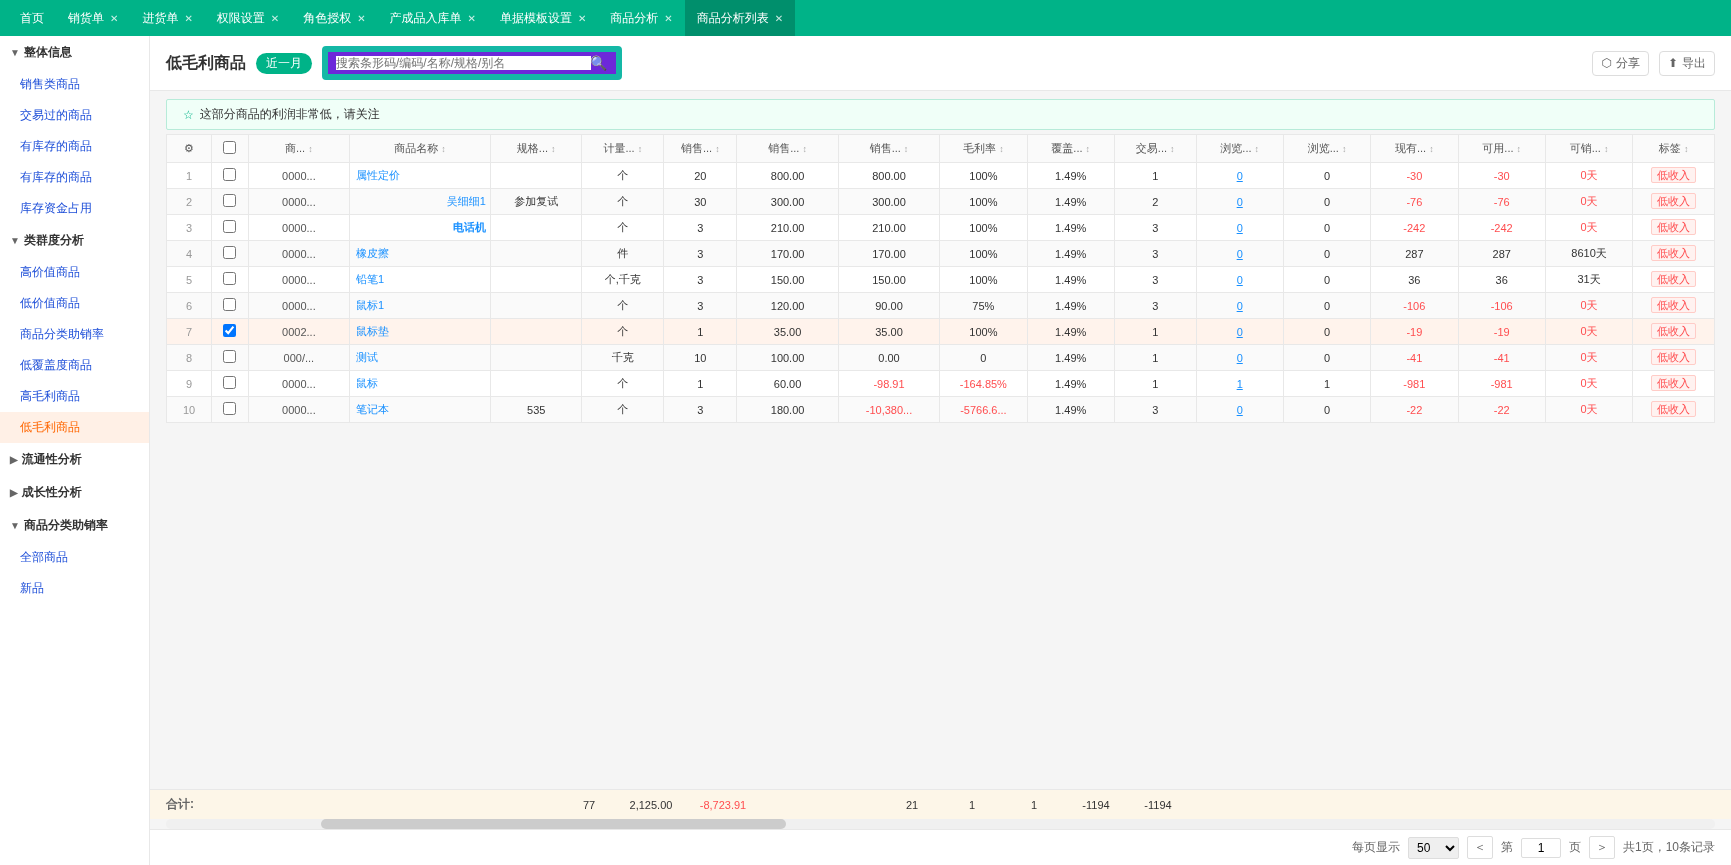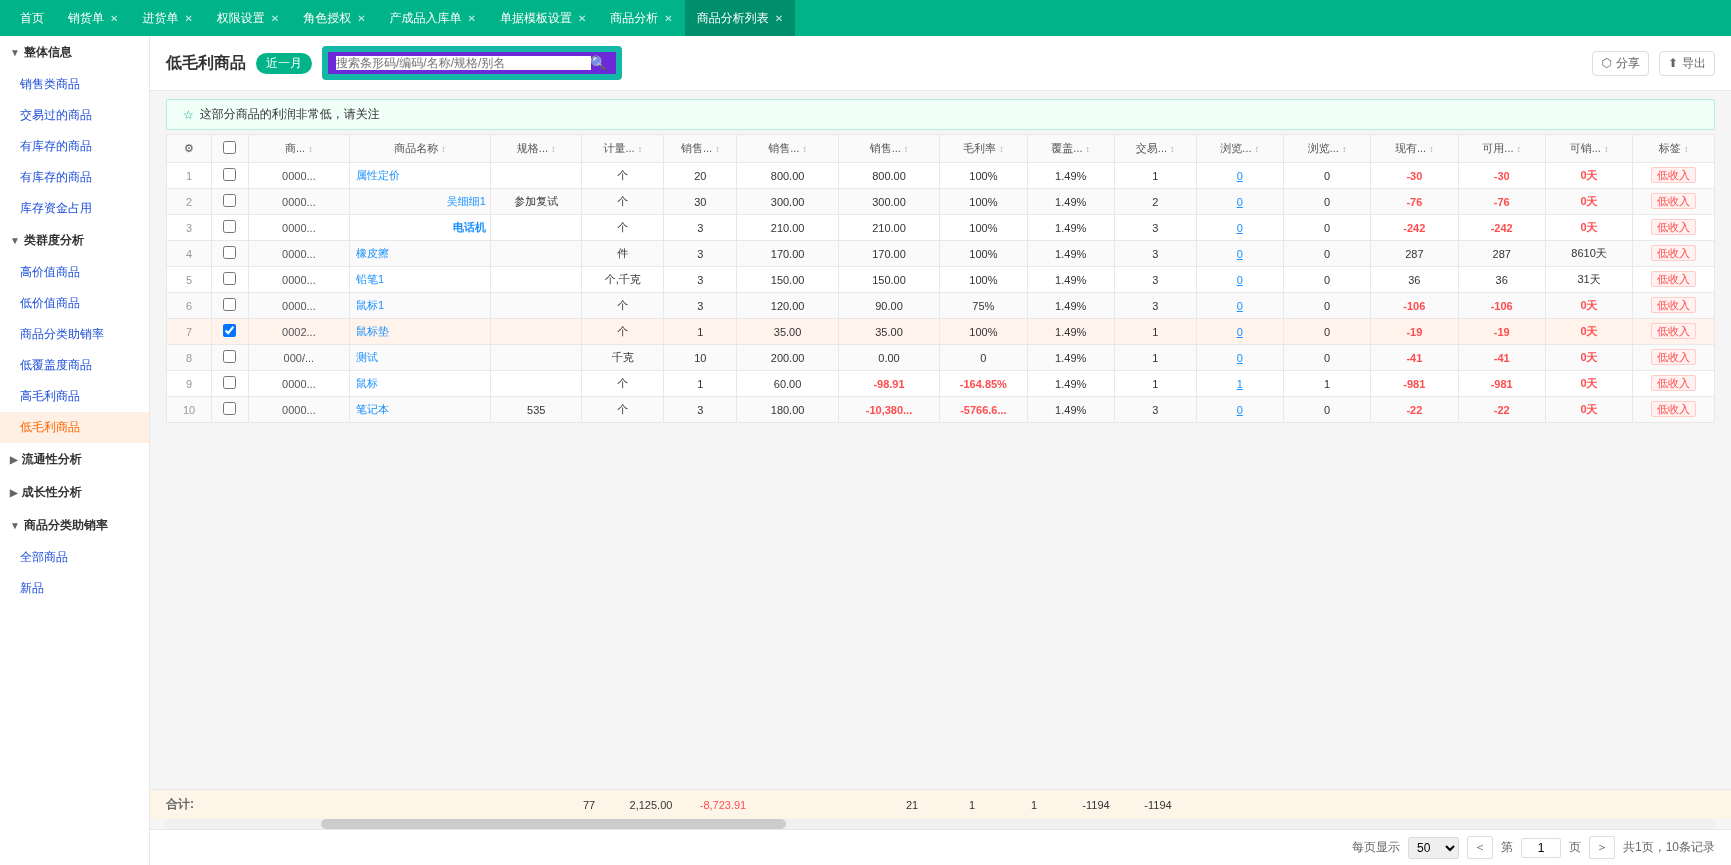--- a/index.html
+++ b/index.html
@@ -178,21 +178,21 @@
       white-space: nowrap;
       overflow: hidden;
       text-overflow: ellipsis;
       font-size: 11px;
     }
     tbody tr.selected { background: #fff3ec; }
     tbody tr:nth-child(even) { background: #fafafa; }
     tbody tr.selected { background: #fff3ec !important; }
     .link-cell { color: #1890ff; text-decoration: underline; cursor: pointer; }
     .tag-red { color: #ff4d4f; background: #fff2f0; border: 1px solid #ffccc7; padding: 1px 5px; border-radius: 2px; font-size: 11px; }
-    .val-red { color: #ff4d4f; font-weight: bold; }
+    .val-red { color: #ff4d4f; }
 
     
     .table-footer {
       background: #fdf6e8;
       border-top: 1px solid #e8e8e8;
       padding: 6px 16px;
       display: flex;
       align-items: center;
       gap: 8px;
     }
@@ -597,21 +597,21 @@
       <td><span class="tag-red">低收入</span></td>
     </tr>
             <tr>
       <td style="font-size:11px; color:#999;">8</td>
       <td><input type="checkbox" style=""></td>
       <td style="color:#555;">000/...</td>
       <td style="text-align:left; padding-left:6px; color:#1890ff; cursor:pointer;">测试</td>
       <td></td>
       <td>千克</td>
       <td>10</td>
-      <td>200.00</td>
+      <td>100.00</td>
       <td class="">0.00</td>
       <td class="">0</td>
       <td>1.49%</td>
       <td>1</td>
       <td class="link-cell">0</td>
       <td>0</td>
       <td class="val-red">-41</td>
       <td class="val-red">-41</td>
       <td class="val-red">0天</td>
       <td><span class="tag-red">低收入</span></td>

